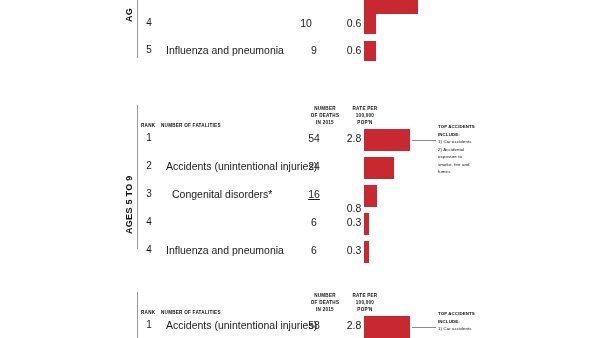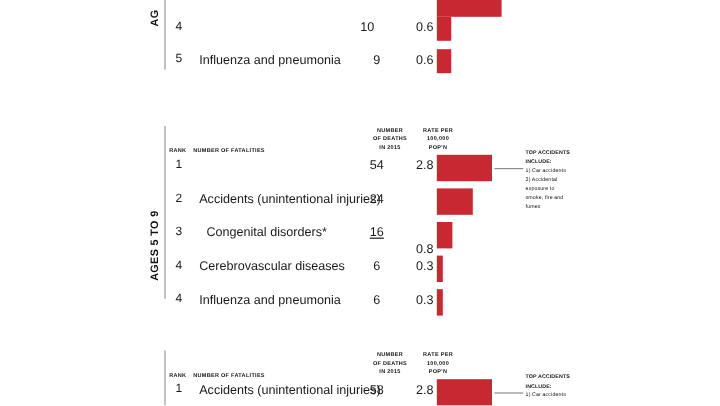--- a/index.html
+++ b/index.html
@@ -195,21 +195,20 @@
   <div class="row" style="top:86px;">
     <div class="r-rank" style="left:141px; top:2px;">3</div>
     <div class="r-cause" style="left:172px; top:2px;">Congenital disorders*</div>
     <div class="r-deaths" style="left:294px; top:2px;text-decoration:underline;">16</div>
     <div class="r-rate" style="left:336px; top:16px;">0.8</div>
     <div class="r-bar" style="left:364px; top:-1px; width:13px; height:22px;"></div>
   </div>
 
   <div class="row" style="top:114px;">
     <div class="r-rank" style="left:141px; top:2px;">4</div>
-    <div class="r-cause" style="left:166px; top:2px;">Cerebrovascular diseases</div>
     <div class="r-deaths" style="left:294px; top:2px;">6</div>
     <div class="r-rate" style="left:336px; top:2px;">0.3</div>
     <div class="r-bar" style="left:364px; top:-1px; width:5px; height:22px;"></div>
   </div>
 
   <div class="row" style="top:142px;">
     <div class="r-rank" style="left:141px; top:2px;">4</div>
     <div class="r-cause" style="left:166px; top:2px;">Influenza and pneumonia</div>
     <div class="r-deaths" style="left:294px; top:2px;">6</div>
     <div class="r-rate" style="left:336px; top:2px;">0.3</div>

